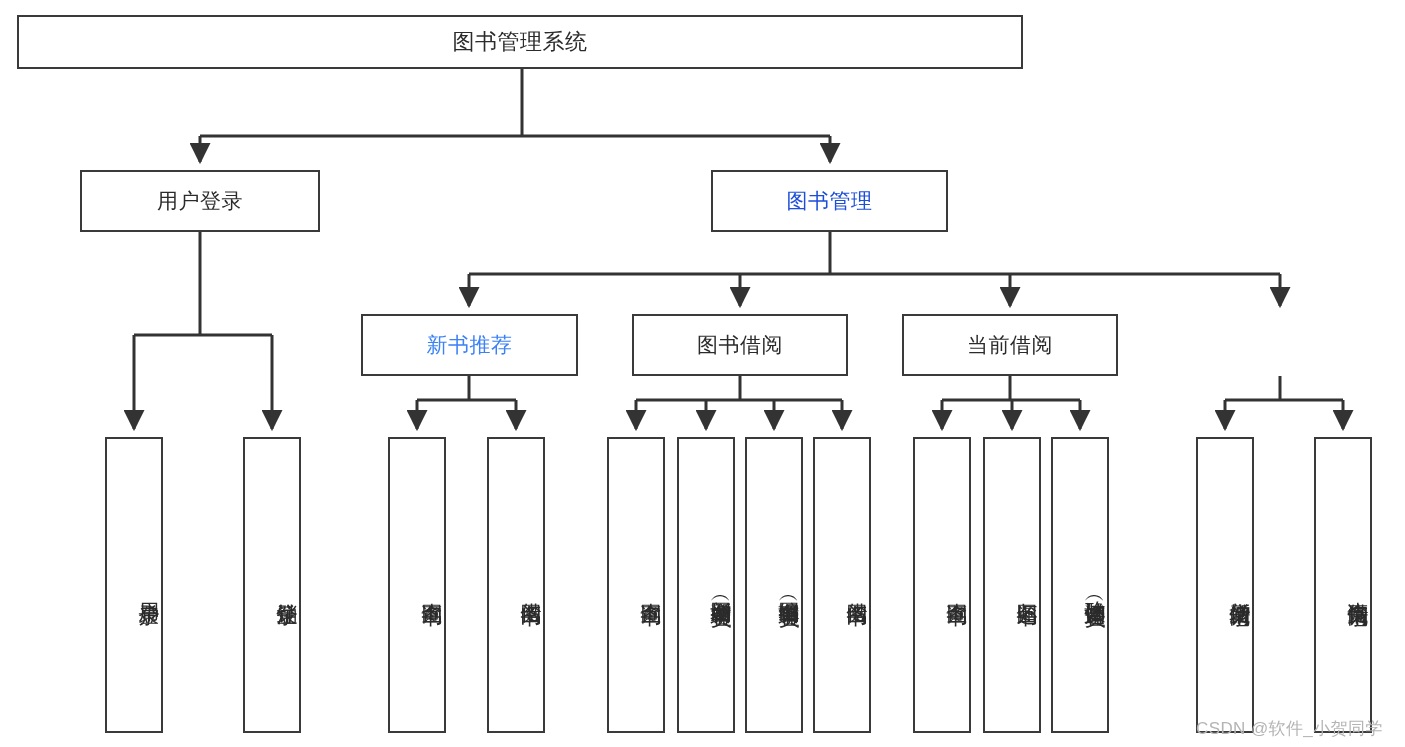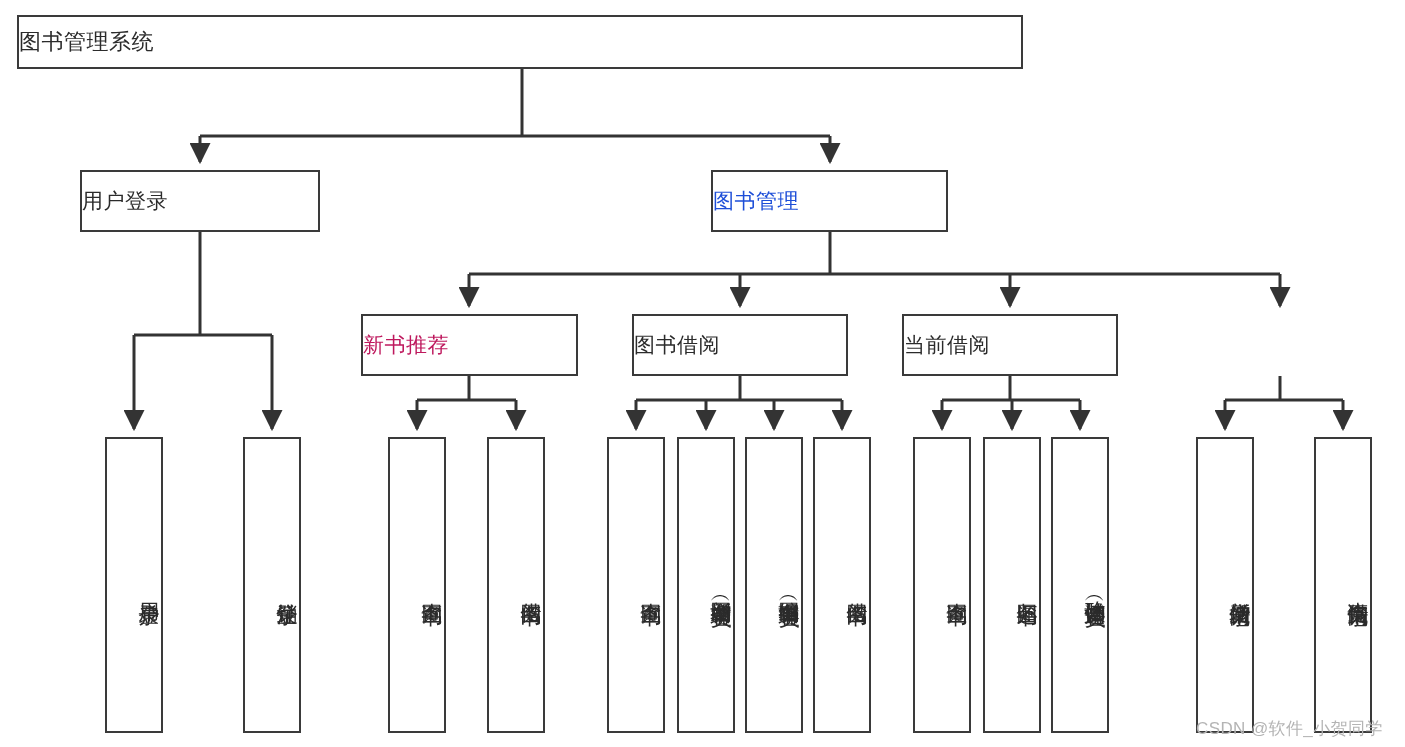--- a/index.html
+++ b/index.html
@@ -24,20 +24,21 @@
     pointer-events: none;
   }
   .node {
     position: absolute;
     box-sizing: border-box;
     border: 2px solid #3a3a3a;
     background: #ffffff;
     color: #2b2b2b;
     display: flex;
     align-items: center;
+    justify-content: center;
     text-align: center;
     line-height: 1.18;
   }
   .node.horiz {
     font-size: 21px;
     letter-spacing: 0.5px;
   }
   .node.vert {
     writing-mode: vertical-rl;
     text-orientation: upright;
@@ -122,21 +123,21 @@
     <span>图书管理系统</span>
   </div>
 
   <div class="node horiz" style="left: 80px; top: 170px; width: 240px; height: 62px; border-color: rgb(58, 58, 58); background: rgb(255, 255, 255); color: rgb(43, 43, 43);">
     <span>用户登录</span>
   </div>
   <div class="node horiz" style="left: 711px; top: 170px; width: 237px; height: 62px; border-color: rgb(58, 58, 58); background: rgb(255, 255, 255); color: #1d4ed8;">
     <span>图书管理</span>
   </div>
 
-  <div class="node horiz" style="left: 361px; top: 314px; width: 217px; height: 62px; border-color: rgb(58, 58, 58); background: rgb(255, 255, 255); color: #be185d;">
+  <div class="node horiz" style="left: 361px; top: 314px; width: 217px; height: 62px; border-color: rgb(58, 58, 58); background: rgb(255, 255, 255); color: #3b82f6;">
     <span>新书推荐</span>
   </div>
   <div class="node horiz" style="left: 632px; top: 314px; width: 216px; height: 62px; border-color: rgb(58, 58, 58); background: rgb(255, 255, 255); color: rgb(43, 43, 43);">
     <span>图书借阅</span>
   </div>
   <div class="node horiz" style="left: 902px; top: 314px; width: 216px; height: 62px; border-color: rgb(58, 58, 58); background: rgb(255, 255, 255); color: rgb(43, 43, 43);">
     <span>当前借阅</span>
   </div>
 
   <div class="node vert" style="left: 105px; top: 437px; width: 58px; height: 296px; border-color: rgb(58, 58, 58); background: rgb(255, 255, 255); color: rgb(43, 43, 43);">

